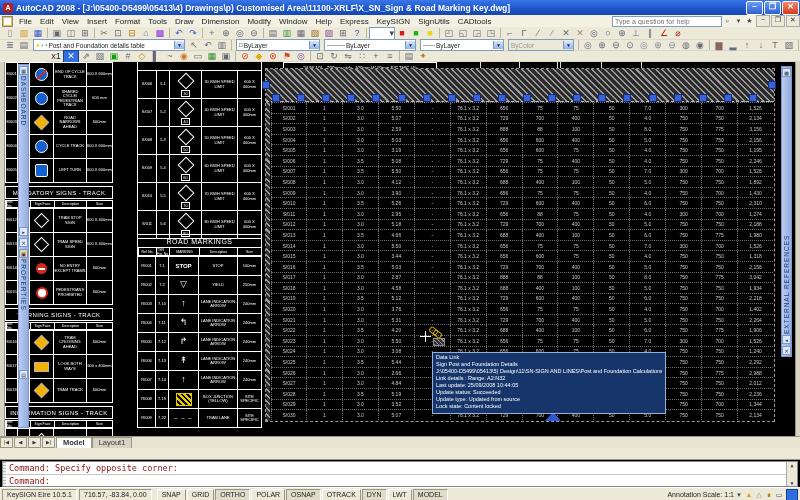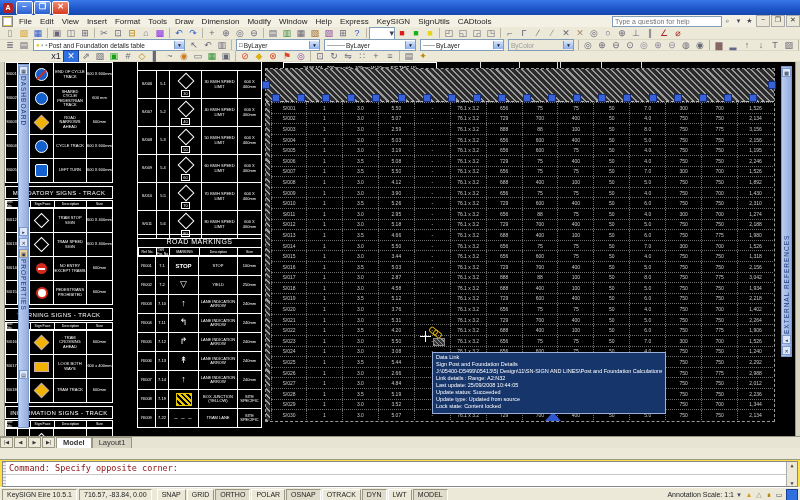--- a/index.html
+++ b/index.html
@@ -145,21 +145,21 @@
   .tab.active{background:#fff;font-weight:bold;}
   
   #filetabs{position:absolute;left:0;top:447px;width:800px;height:12px;background:#cfcbb9;
     display:flex;align-items:flex-end;font-size:7px;}
   #filetab{display:flex;align-items:center;height:11px;background:#f4f2e6;border:1px solid #9b9785;
     border-bottom:none;padding:0 5px;margin-left:8px;}
   #filetab .dwgicon{width:7px;height:8px;background:#fff;border:1px solid #888;box-shadow:inset 0 -2px 0 #e8c040;margin-right:3px;}
   #cadtoolsTab{margin-left:auto;margin-right:10px;height:11px;background:#f4f2e6;border:1px solid #9b9785;
     border-bottom:none;padding:0 8px;font-family:"Liberation Serif",serif;font-style:italic;font-size:9px;line-height:11px;}
   
-  #cmd{position:absolute;left:0;top:459px;width:800px;height:28px;background:#fde047;
+  #cmd{position:absolute;left:0;top:459px;width:800px;height:28px;background:#000000;
     border-top:1px solid #9b9785;box-sizing:border-box;padding:1px 2px;}
   #cmdInner{position:relative;height:24px;background:#fff;border:1px solid #888;
     font-family:"DejaVu Sans Mono",monospace;font-size:8.5px;color:#8b1212;}
   #cmdInner .handle{position:absolute;left:0;top:0;bottom:0;width:3px;background:repeating-linear-gradient(180deg,#bbb 0 1px,#eee 1px 3px);}
   .cmdline{padding-left:6px;height:12px;line-height:12px;white-space:nowrap;overflow:hidden;}
   .cmdline.first{border-bottom:1px solid #c8c8c8;}
   #cmdScroll{position:absolute;right:0;top:0;bottom:0;width:10px;background:#ece9d8;border-left:1px solid #aaa;
     display:flex;flex-direction:column;justify-content:space-between;font-size:5px;text-align:center;color:#444;}
   
   #status{position:absolute;left:0;top:487px;width:800px;height:13px;background:#ece9d8;
@@ -174,20 +174,21 @@
   #annot .mini{width:10px;}
   #tray{width:10px;height:10px;background:#2f6fe0;border:1px solid #1a3f90;margin:0 2px;}
 </style>
 </head>
 <body>
 
 <div id="app">
 
   <div id="titlebar">
     <span class="appicon">A</span>
+    <span id="titletext">AutoCAD 2008 - [J:\05400-D5499\05413\4) Drawings\p) Customised Area\11100-XRLF\X_SN_Sign &amp; Road Marking Key.dwg]</span>
     <span class="winbtn">−</span>
     <span class="winbtn">❐</span>
     <span class="winbtn close">✕</span>
   </div>
 
   <div id="menubar">
     <span class="docicon"></span>
     <span id="menus"><span class="menu-item">File</span><span class="menu-item">Edit</span><span class="menu-item">View</span><span class="menu-item">Insert</span><span class="menu-item">Format</span><span class="menu-item">Tools</span><span class="menu-item">Draw</span><span class="menu-item">Dimension</span><span class="menu-item">Modify</span><span class="menu-item">Window</span><span class="menu-item">Help</span><span class="menu-item">Express</span><span class="menu-item">KeySIGN</span><span class="menu-item">SignUtils</span><span class="menu-item">CADtools</span></span>
     <input id="helpinput" placeholder="Type a question for help" style="">
     <span class="mini">⌕</span>
@@ -1386,20 +1387,21 @@
     <span class="navbtn">▶|</span>
     <span class="tab active">Model</span>
     <span class="tab">Layout1</span>
   </div>
 
 
   <div id="cmd">
     <div id="cmdInner">
       <span class="handle"></span>
       <div class="cmdline first">Command: Specify opposite corner:</div>
+      <div class="cmdline">Command:</div>
       <div id="cmdScroll">
         <span>▲</span>
         <span>▼</span>
       </div>
     </div>
   </div>
 
   <div id="status">
     <span class="sbox">KeySIGN Eire 10.5.1</span>
     <span class="sbox">716.57, -83.84, 0.00</span>

